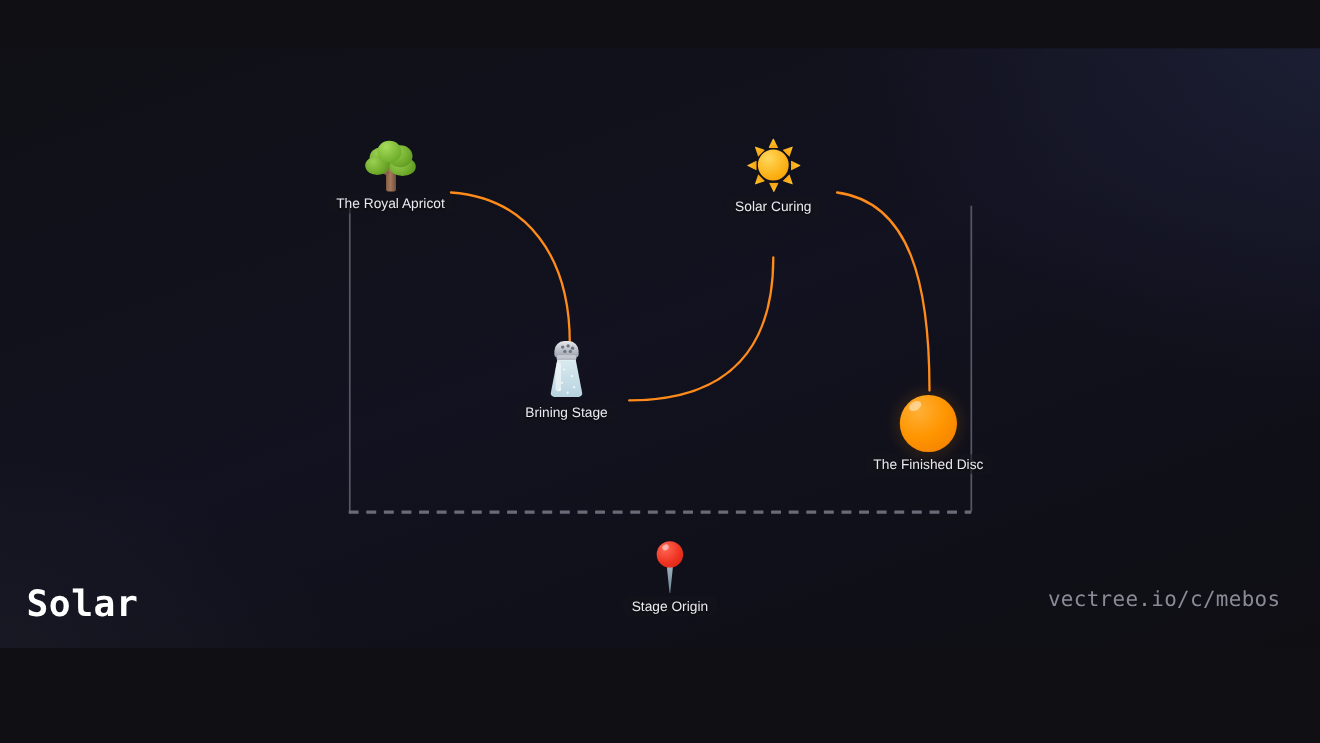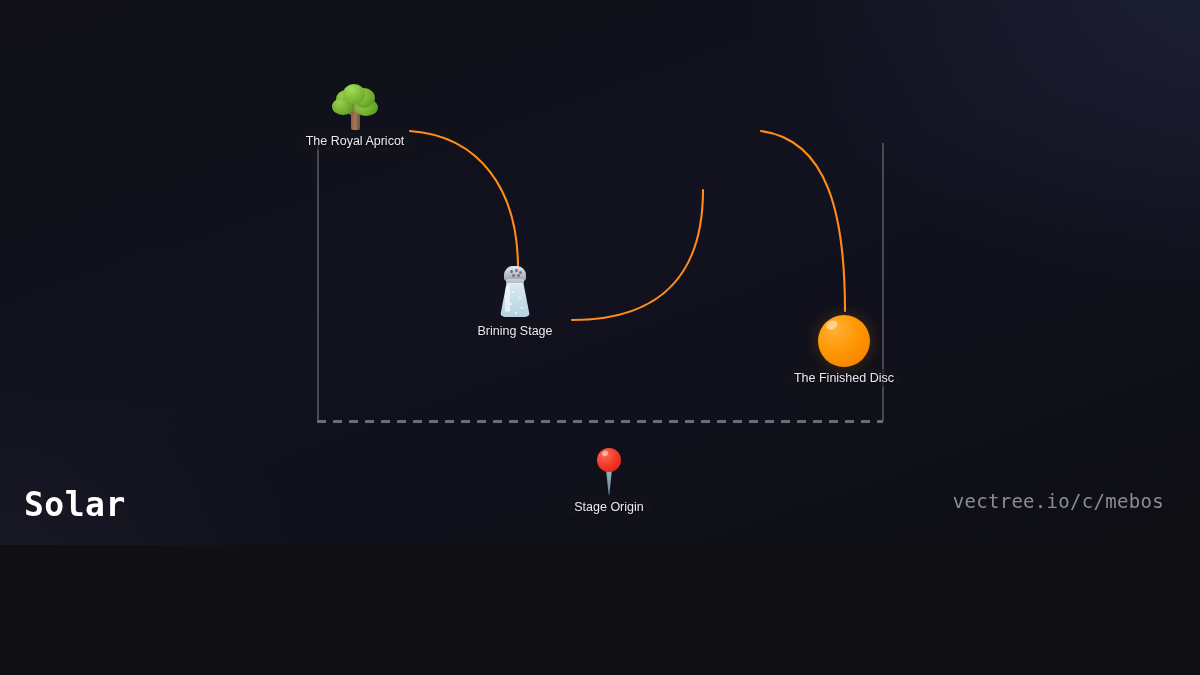--- a/index.html
+++ b/index.html
@@ -7,20 +7,21 @@
     width:1200px; height:675px; overflow:hidden;
     background:#0f0f14;
     font-family:"Liberation Sans", sans-serif;
   }
   #stage {
     position:relative; width:1200px; height:545px;
     background:
       radial-gradient(900px 620px at 108% -12%, #1e2138 0%, rgba(30,33,56,0) 62%),
       radial-gradient(620px 420px at -6% 112%, #1b1b26 0%, rgba(27,27,38,0) 64%),
       linear-gradient(160deg, #101016 0%, #121220 48%, #0e0e13 100%);
+    margin-top: 44px;
   }
   #canvas { position:absolute; inset:0; }
   svg.layer { position:absolute; left:0; top:0; width:1200px; height:675px; pointer-events:none; }
 
   .node {
     position:absolute; transform:translate(-50%,-50%);
     display:flex; flex-direction:column; align-items:center; gap:2px;
     width:200px;
   }
   .node .glyph {
@@ -167,20 +168,36 @@
           <i class="c c1"></i>
             <i class="c c3"></i>
             <i class="c c4"></i>
             <i class="c c2"></i>
             <i class="c c5"></i>
         </span>
       </div>
       <div class="nlabel">The Royal Apricot</div>
     </div>
 
+    <div class="node" style="left:703px; top:116px;">
+      <div class="glyph">
+        <span class="em em-sun" id="sun-host">
+            <i class="disc"></i>
+            <i class="ray" style="transform: rotate(0deg) translate(0px, -20px); clip-path: polygon(50% 0%, 100% 100%, 0% 100%);"></i>
+            <i class="ray" style="transform: rotate(45deg) translate(0px, -20px); clip-path: polygon(50% 0%, 100% 100%, 0% 100%);"></i>
+            <i class="ray" style="transform: rotate(90deg) translate(0px, -20px); clip-path: polygon(50% 0%, 100% 100%, 0% 100%);"></i>
+            <i class="ray" style="transform: rotate(135deg) translate(0px, -20px); clip-path: polygon(50% 0%, 100% 100%, 0% 100%);"></i>
+            <i class="ray" style="transform: rotate(180deg) translate(0px, -20px); clip-path: polygon(50% 0%, 100% 100%, 0% 100%);"></i>
+            <i class="ray" style="transform: rotate(225deg) translate(0px, -20px); clip-path: polygon(50% 0%, 100% 100%, 0% 100%);"></i>
+            <i class="ray" style="transform: rotate(270deg) translate(0px, -20px); clip-path: polygon(50% 0%, 100% 100%, 0% 100%);"></i>
+            <i class="ray" style="transform: rotate(315deg) translate(0px, -20px); clip-path: polygon(50% 0%, 100% 100%, 0% 100%);"></i>
+          </span>
+      </div>
+      <div class="nlabel">Solar Curing</div>
+    </div>
 
     <div class="node" style="left:515px; top:303px;">
       <div class="glyph">
         <span class="em em-salt" id="salt-host">
           <i class="cap">
               <i style="left: 6px; top: 4px;"></i>
               <i style="left: 11px; top: 3px;"></i>
               <i style="left: 15px; top: 5px;"></i>
               <i style="left: 8px; top: 8px;"></i>
               <i style="left: 13px; top: 8px;"></i>

